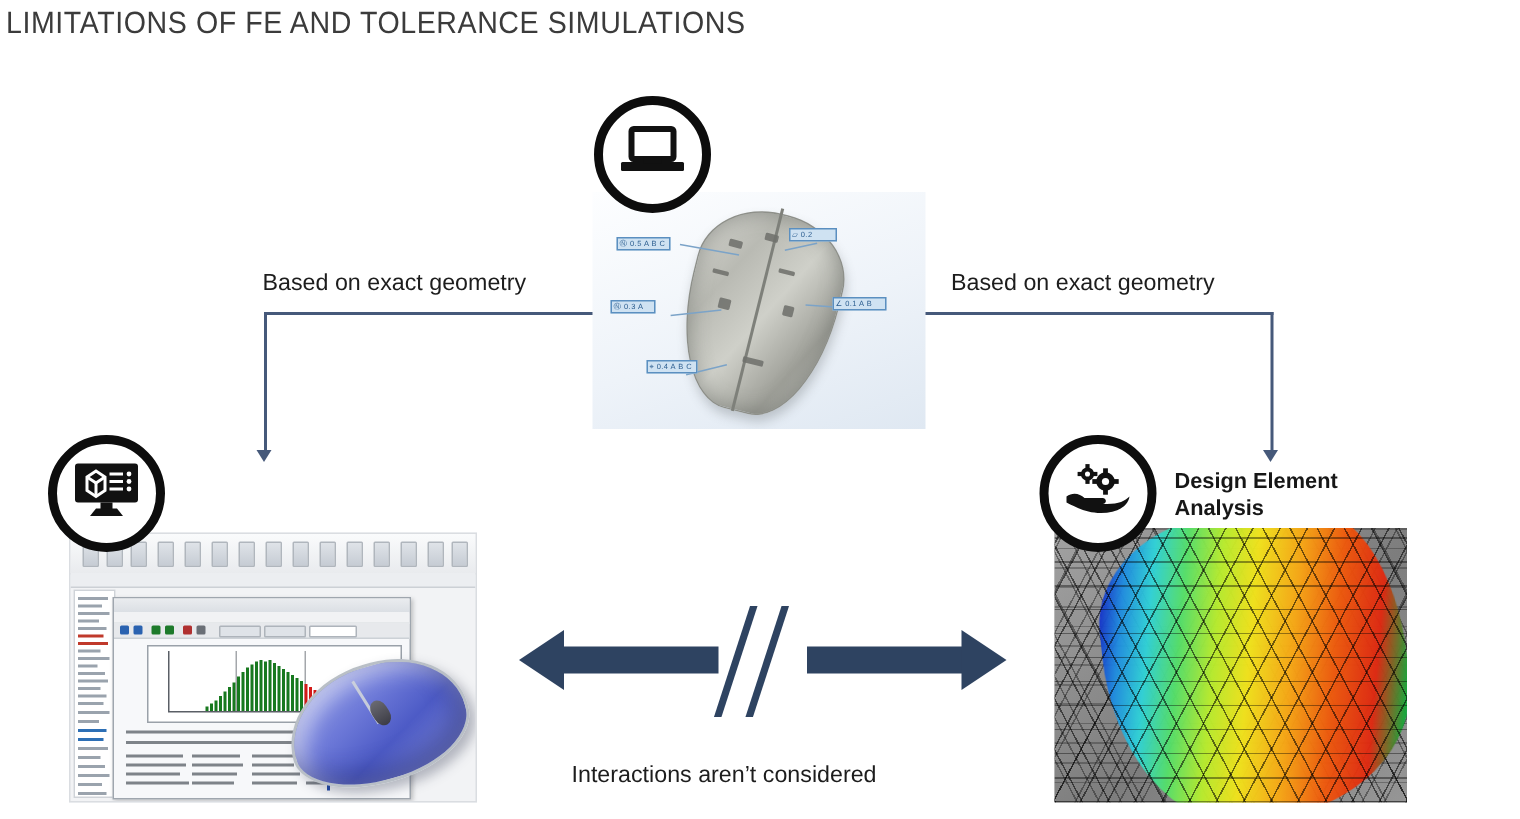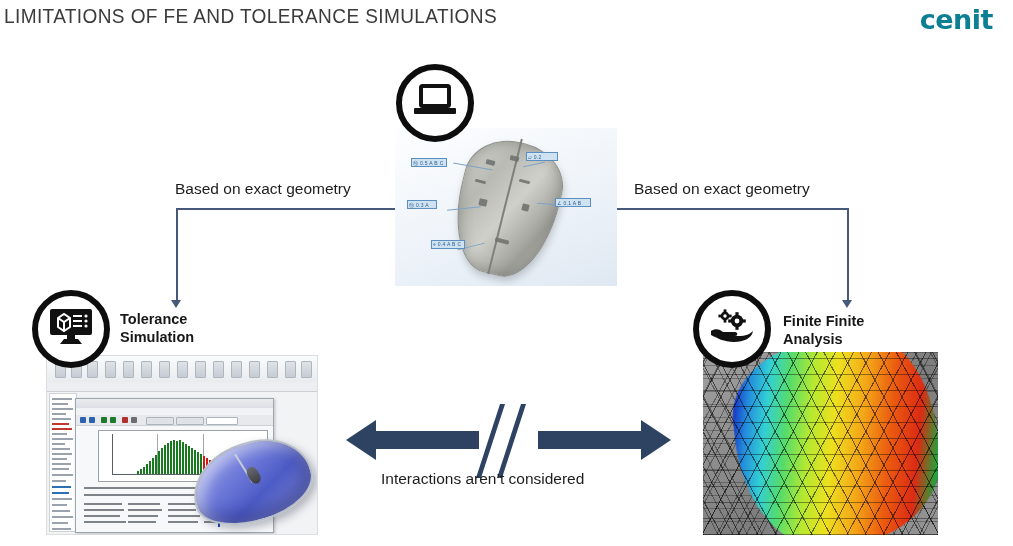--- a/index.html
+++ b/index.html
@@ -267,21 +267,20 @@
     white-space: nowrap;
     z-index: 5;
   }
 </style>
 </head>
 <body>
 
 <div id="slide">
 
   <div class="slide-title">LIMITATIONS OF FE AND TOLERANCE SIMULATIONS</div>
-  <div class="brand-logo">cenit</div>
 
   <div class="pic" id="cad-pic" style="left:395px; top:128px; width:222px; height:158px;">
     <div class="cad-body"></div>
     <div class="cad-split"></div>
     <div class="cad-slot" style="left:41%; top:20%; width:9px; height:5px; transform:rotate(14deg);"></div>
     <div class="cad-slot" style="left:52%; top:18%; width:9px; height:5px; transform:rotate(14deg);"></div>
     <div class="cad-slot" style="left:38%; top:45%; width:8px; height:7px; transform:rotate(14deg);"></div>
     <div class="cad-slot" style="left:57%; top:48%; width:7px; height:7px; transform:rotate(14deg);"></div>
     <div class="cad-slot" style="left:45%; top:70%; width:14px; height:4px; transform:rotate(14deg);"></div>
     <div class="cad-slot" style="left:36%; top:33%; width:11px; height:3px; transform:rotate(14deg);"></div>
@@ -475,22 +474,20 @@
           <rect x="25" y="17" width="9" height="2"></rect>
           <circle cx="38" cy="8" r="1.6"></circle>
           <circle cx="38" cy="13" r="1.6"></circle>
           <circle cx="38" cy="18" r="1.6"></circle>
         </g>
         <rect x="19" y="27" width="8" height="5" fill="#111"></rect>
         <path d="M12 36 L34 36 L30 31 L16 31 Z" fill="#111"></path>
       </svg>
     </span>
   </div>
-  <div class="node-label" style="left:120px; top:311px;">Tolerance
-Simulation</div>
 
   <div class="node-icon" style="left:693px; top:290px; width:78px; height:78px;">
     <span>
       <svg width="48" height="40" viewBox="0 0 48 40" aria-hidden="true">
         <g fill="#111">
           <circle cx="17" cy="9" r="4.4"></circle>
           <circle cx="17" cy="9" r="1.7" fill="#fff"></circle>
           <g>
             <rect x="15.6" y="2.4" width="2.8" height="3.4"></rect>
             <rect x="15.6" y="12.2" width="2.8" height="3.4"></rect>
@@ -503,31 +500,31 @@
             <rect x="27.4" y="5.2" width="3.2" height="4"></rect>
             <rect x="27.4" y="18.8" width="3.2" height="4"></rect>
             <rect x="20.2" y="12.4" width="4" height="3.2"></rect>
             <rect x="33.8" y="12.4" width="4" height="3.2"></rect>
           </g>
           <path d="M3 24 C7 21 12 22 15 25 L27 25 C30 25 30 29 27 29 L19 29 L30 29 C38 29 42 27 45 24 C44 31 36 35 26 35 C16 35 9 31 3 28 Z"></path>
         </g>
       </svg>
     </span>
   </div>
-  <div class="node-label" style="left:783px; top:313px;">Finite Finite
+  <div class="node-label" style="left:783px; top:313px;">Design Element
 Analysis</div>
 
   <div class="big-arrow" style="left:346px; top:420px; width:133px; height:40px;">
     <div class="arrow-head-left"></div>
     <div class="big-shaft" style="left:28px; right:0;"></div>
   </div>
 
   <div class="slash" style="left:488px; top:404px;"></div>
   <div class="slash" style="left:509px; top:404px;"></div>
 
   <div class="big-arrow" style="left:538px; top:420px; width:133px; height:40px;">
     <div class="big-shaft" style="left:0; right:28px;"></div>
     <div class="arrow-head-right"></div>
   </div>
 
-  <div class="bottom-note" style="left:381px; top:470px;">Interactions aren’t considered</div>
+  <div class="bottom-note" style="left:381px; top:508px;">Interactions aren’t considered</div>
 
 </div>
 
 </body></html>

